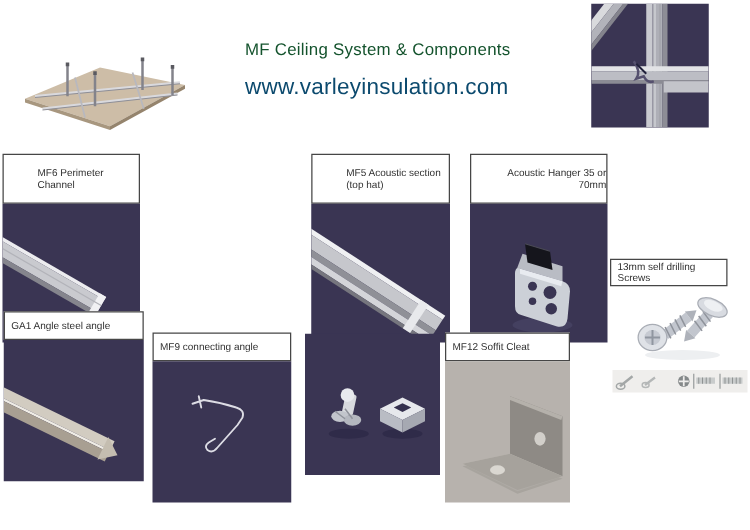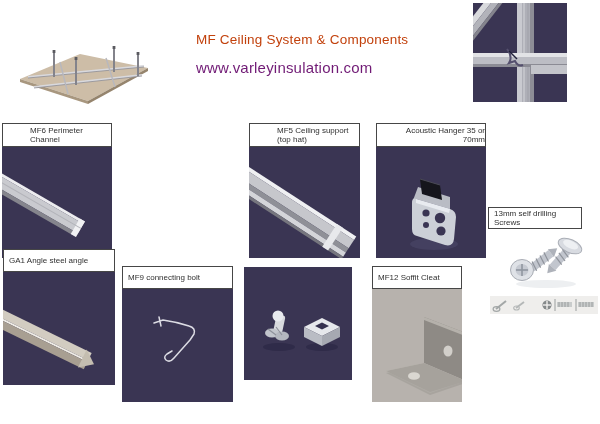--- a/index.html
+++ b/index.html
@@ -1,24 +1,24 @@
 <!DOCTYPE html>
 <html><head>
 <meta charset="utf-8">
 <style>
   html,body{margin:0;padding:0;background:#ffffff;}
   #page{position:relative;width:600px;height:424px;background:#ffffff;overflow:hidden;
         font-family:"Liberation Sans",sans-serif;color:#222;}
   .abs{position:absolute;}
-  .title{font-size:13.5px;color:#c2410c;letter-spacing:.2px;}
-  .website{font-size:15px;color:#701a75;letter-spacing:.2px;}
+  .title{font-size:13.5px;color:#14532d;letter-spacing:.2px;}
+  .website{font-size:18px;color:#0c4a6e;letter-spacing:.2px;}
   .card{position:absolute;}
   .card-label{box-sizing:border-box;background:#ffffff;border:1px solid #464646;
               display:flex;align-items:center;padding-left:5px;font-size:8px;color:#303030;}
-  .row1 .card-label{height:24px;padding-left:27px;}
+  .row1 .card-label{height:40px;padding-left:27px;}
   .row2 .card-label{height:23px;}
   .card-image{width:100%;background:#3a3553;overflow:hidden;}
   .row1 .card-image{height:111px;}
   .row2 .card-image{height:113px;}
   .card-image.graybg{background:#b7b2ad;}
   .side-label{box-sizing:border-box;background:#ffffff;border:1px solid #464646;
               display:flex;align-items:center;padding-left:5px;font-size:8px;color:#303030;
               width:94px;height:22px;}
   svg{display:block;}
 </style>
@@ -86,21 +86,21 @@
           <rect x="99" y="0" width="6" height="18" fill="#f1f1f3"></rect>
           <line x1="0" y1="8" x2="105" y2="8" stroke="#b2b3b9" stroke-width="1"></line>
         </g>
       </svg>
     </div>
   </div>
 
 
   <div class="card row1" style="left:249px;top:123px;width:111px;">
     <div class="card-label">
-        <span>MF5 Ceiling support (top hat)</span>
+        <span>MF5 Acoustic section (top hat)</span>
       </div>
     <div class="card-image">
       <svg width="111" height="111" viewBox="0 0 111 111">
         <g transform="translate(-6,16) rotate(33)">
           <rect x="0" y="0" width="135" height="4" fill="#eff0f2"></rect>
           <rect x="0" y="4" width="135" height="10" fill="#c6c7cc"></rect>
           <rect x="0" y="14" width="135" height="5" fill="#8f9097"></rect>
           <rect x="0" y="19" width="135" height="5" fill="#d4d5d9"></rect>
           <rect x="0" y="24" width="135" height="3" fill="#76767e"></rect>
           <rect x="112" y="0" width="7" height="27" fill="#e8e9ec"></rect>
@@ -206,21 +206,21 @@
           <rect x="0" y="8" width="112" height="2" fill="#efece5"></rect>
           <rect x="0" y="10" width="112" height="8" fill="#a89f92"></rect>
           <polygon points="106,-1 119,9 106,19" fill="#c4bdb0"></polygon>
         </g>
       </svg>
     </div>
   </div>
 
   <div class="card row2" style="left:122px;top:266px;width:111px;">
     <div class="card-label">
-        <span>MF9 connecting bolt</span>
+        <span>MF9 connecting angle</span>
       </div>
     <div class="card-image">
       <svg width="111" height="113" viewBox="0 0 111 113">
         <path d="M37 28 l2 9 M32 34 l9 -3 q14 2 26 6 q7 2 5 8 l-4 6 l-16 18 q-4 5 -8 2 q-3 -3 1 -6 l5 -3" stroke="#dcdce4" stroke-width="1.5" fill="none" stroke-linecap="round" stroke-linejoin="round"></path>
       </svg>
     </div>
   </div>
 
   <div class="card row2" style="left:244px;top:267px;width:108px;">
     <div class="card-image">
@@ -237,21 +237,21 @@
         <g>
           <polygon points="60,60 78,51 96,60 78,69" fill="#e6e8ec"></polygon>
           <polygon points="60,60 78,69 78,79 60,70" fill="#b9bcc4"></polygon>
           <polygon points="78,69 96,60 96,70 78,79" fill="#a6a9b2"></polygon>
           <polygon points="71,59 78,55.5 85,59 78,62.5" fill="#34304e"></polygon>
         </g>
       </svg>
     </div>
   </div>
 
-  <div class="card row2" style="left:372px;top:266px;width:90px;">
+  <div class="card row2" style="left:356px;top:266px;width:100px;">
     <div class="card-label">
         <span>MF12 Soffit Cleat</span>
       </div>
     <div class="card-image graybg">
       <svg width="108" height="113" viewBox="0 0 108 113">
         <polygon points="14,82 52,74 94,92 58,104" fill="#c2beb8"></polygon>
         <polygon points="14,84 52,76 94,94 58,106" fill="#8d8a84" opacity="0.35"></polygon>
         <polygon points="52,28 94,44 94,92 52,74" fill="#8e8a85"></polygon>
         <polygon points="52,28 94,44 93,47 52,31" fill="#b5b1ab"></polygon>
         <polygon points="14,82 52,74 94,92 58,103" fill="#a6a29c"></polygon>

